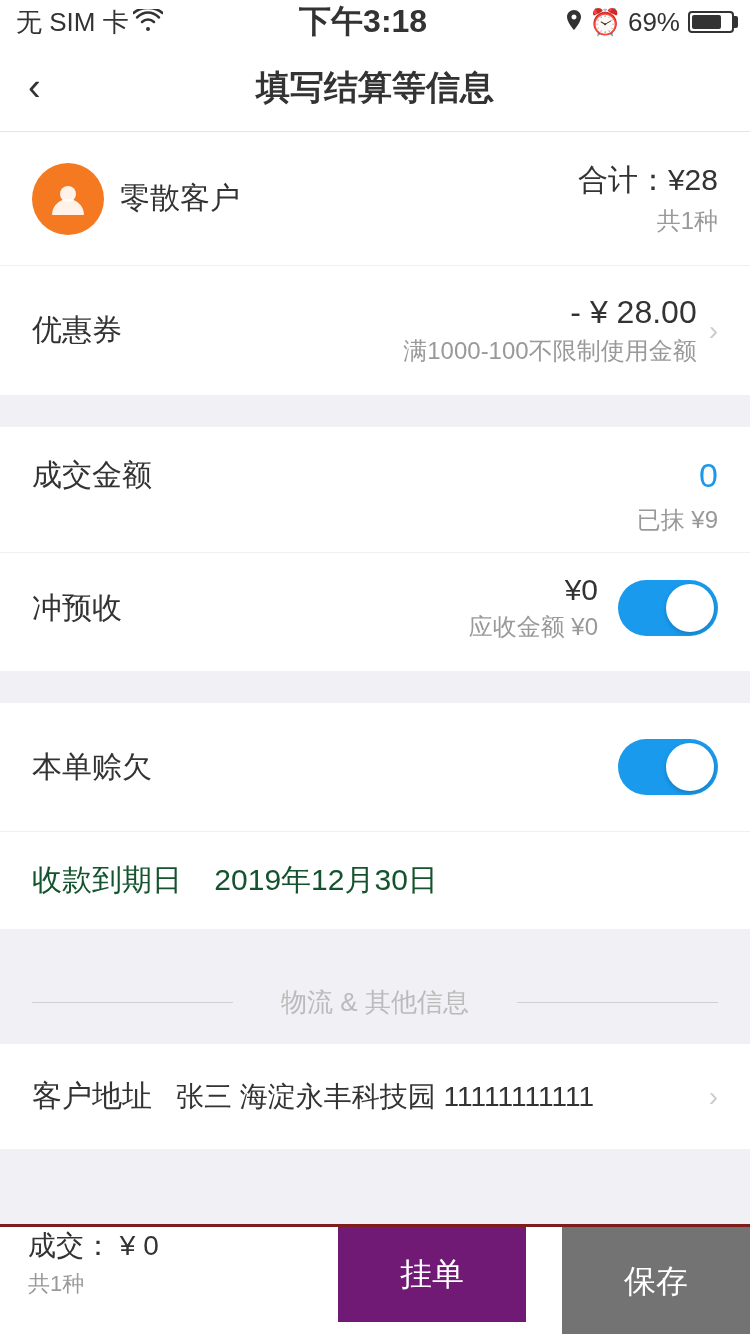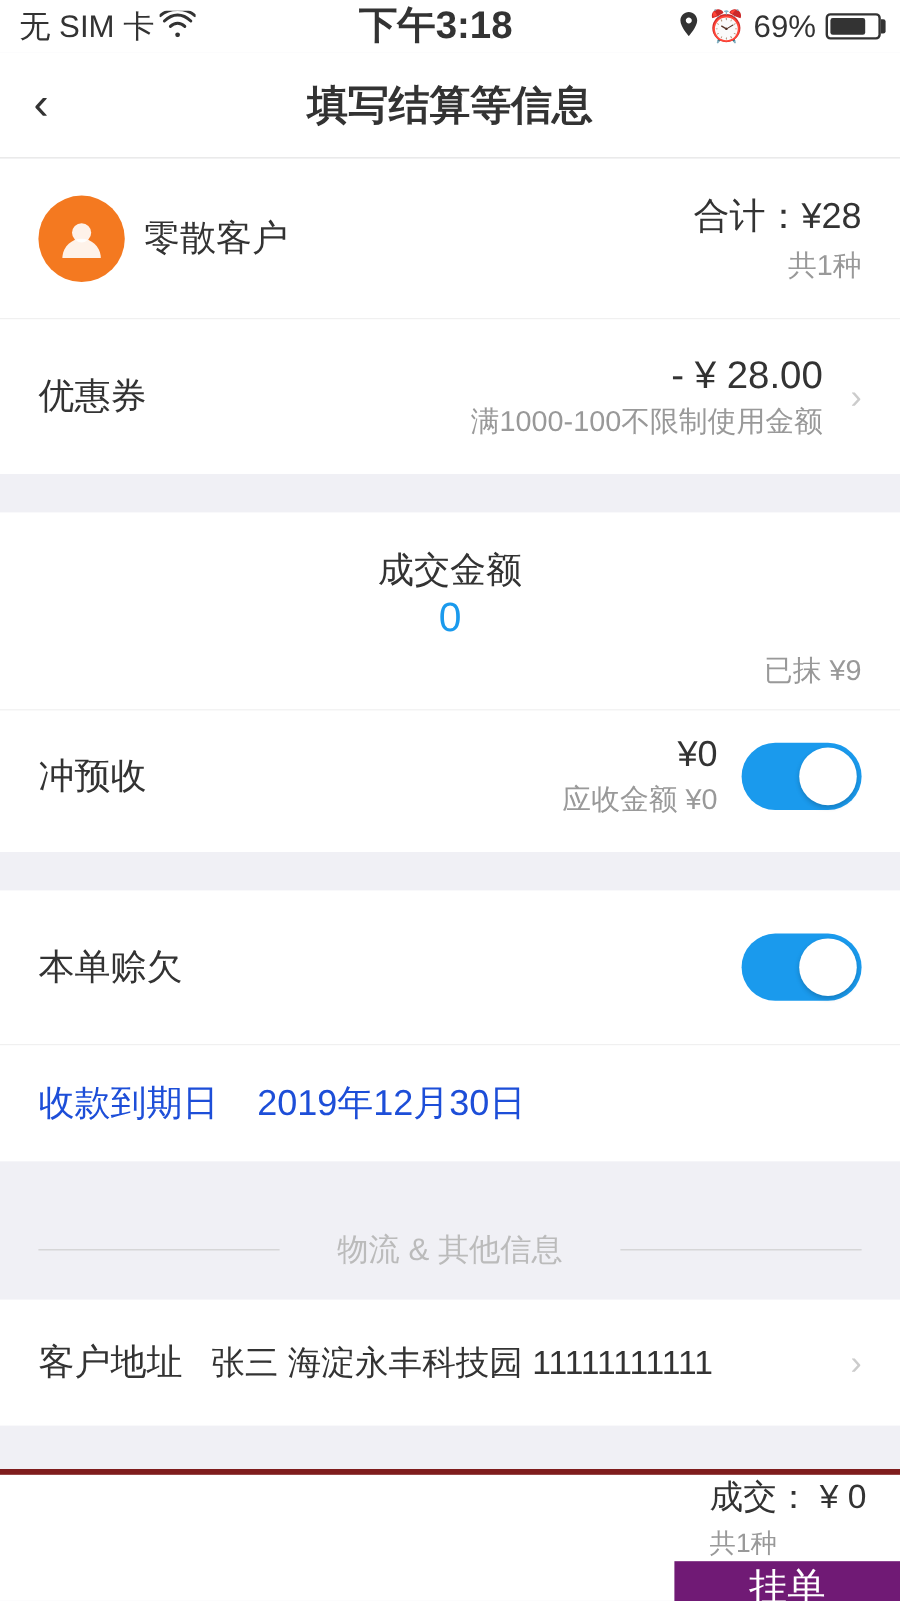--- a/index.html
+++ b/index.html
@@ -106,42 +106,41 @@
 
     
     .coupon-row {
       display: flex;
       align-items: center;
       justify-content: space-between;
       padding: 28px 32px;
       border-top: 1px solid #f0f0f0;
     }
     .coupon-label { font-size: 30px; color: #333; }
-    .coupon-right { text-align: right; display: flex; align-items: center; gap: 23px; }
+    .coupon-right { text-align: right; display: flex; align-items: center; gap: 12px; }
     .coupon-discount { font-size: 32px; color: #333; font-weight: 500; }
     .coupon-desc { font-size: 24px; color: #999; margin-top: 4px; }
     .chevron-right { font-size: 28px; color: #ccc; }
 
     
     .section-divider {
       height: 16px;
       background: #f0f0f5;
     }
 
     
     .transaction-section {
       background: #fff;
       margin-bottom: 0;
     }
     .transaction-row {
       display: flex;
       align-items: center;
       justify-content: space-between;
       padding: 28px 32px 8px 32px;
-      flex-direction: column;
     }
     .transaction-label { font-size: 30px; color: #333; }
     .transaction-right {
       display: flex;
       align-items: center;
       gap: 20px;
     }
     .transaction-value {
       font-size: 34px;
       color: #1a9aed;
@@ -208,21 +207,21 @@
       margin-top: 16px;
     }
     .debt-label { font-size: 30px; color: #333; }
 
     
     .due-date-row {
       background: #fff;
       padding: 28px 32px;
       border-top: 1px solid #f0f0f0;
       font-size: 30px;
-      color: #1d4ed8;
+      color: #14532d;
     }
 
     
     .logistics-section {
       background: #f0f0f5;
       padding: 24px 0;
       text-align: center;
       margin-top: 16px;
     }
     .logistics-label {
@@ -256,23 +255,22 @@
     .address-value { font-size: 28px; color: #333; flex: 1; }
 
     
     .bottom-bar {
       position: fixed;
       bottom: 0; left: 0; right: 0;
       width: 750px;
       height: 110px;
       background: #fff;
       display: flex;
-      align-items: flex-end;
-      border-top: 5px solid #7f1d1d;
-      flex-direction: column;
+      align-items: flex-start;
+      border-top: 3px solid #7f1d1d;
     }
     .bottom-summary {
       flex: 1;
       padding: 0 28px;
     }
     .bottom-deal { font-size: 28px; color: #333; }
     .bottom-count { font-size: 22px; color: #999; margin-top: 4px; }
     .btn-hangsale {
       width: 188px; height: 95px;
       background: #701a75;

